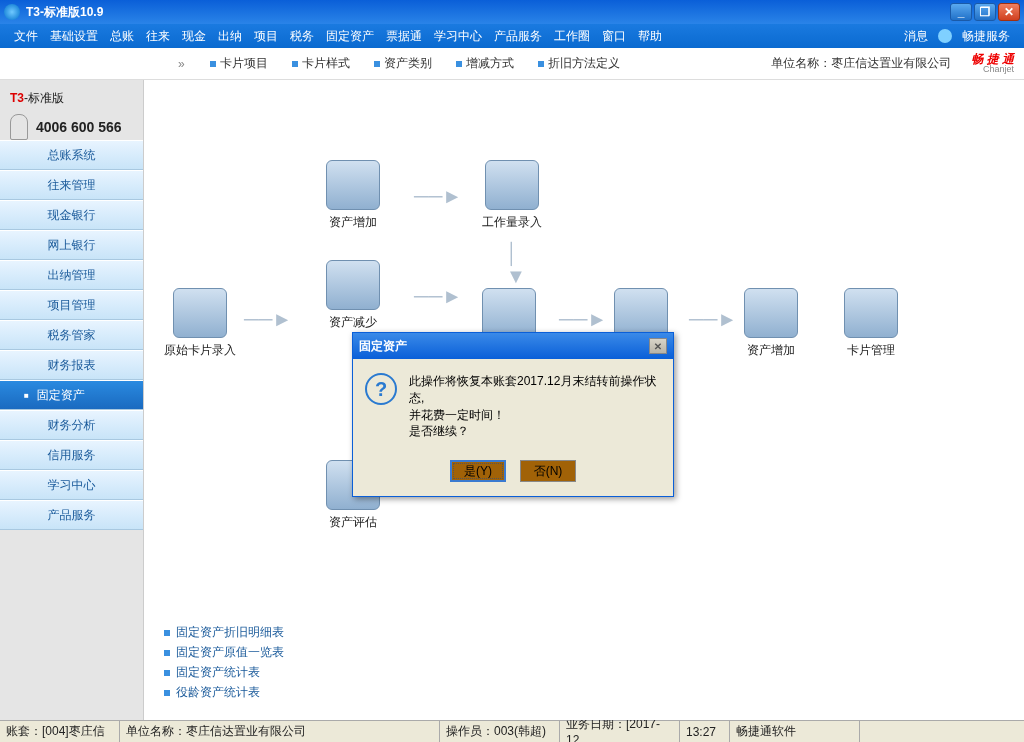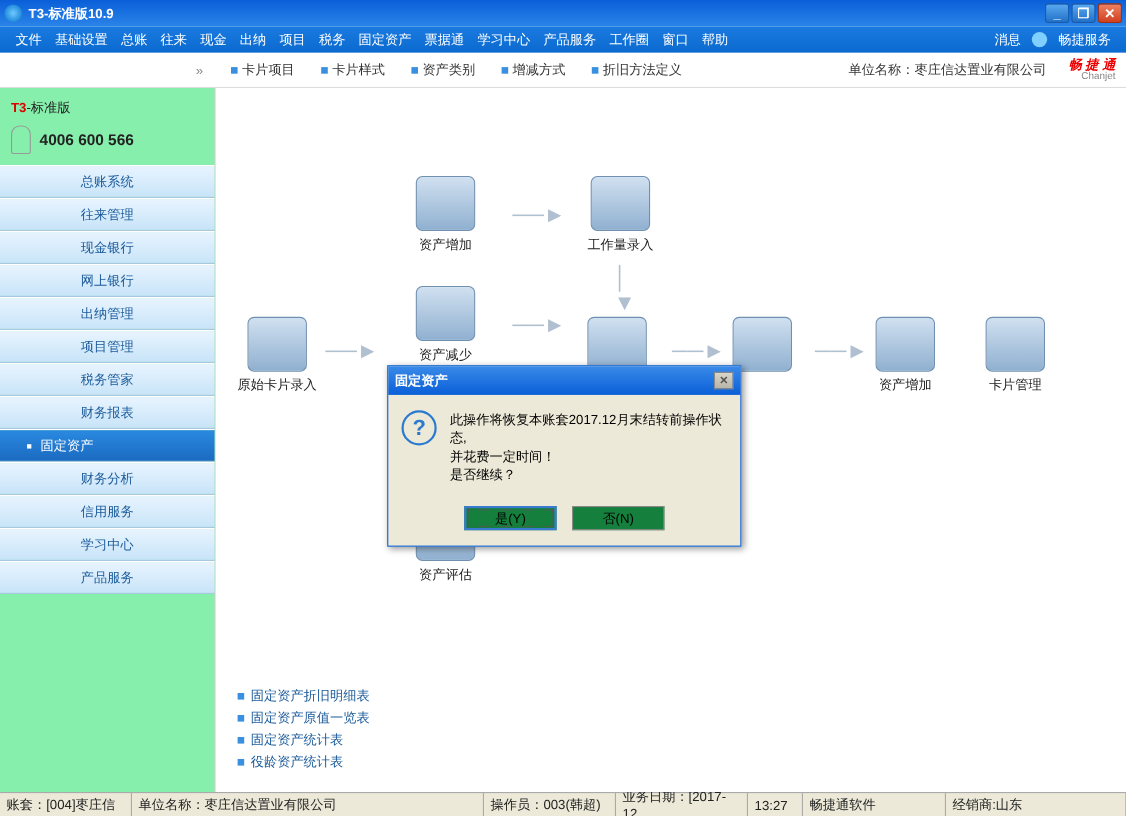--- a/index.html
+++ b/index.html
@@ -24,25 +24,25 @@
 .subbar .chev { width: 20px; color: #888; }
 .subbar .sbitem { margin: 13px 12px; color: #333; display: flex; align-items: center; cursor: pointer; }
 .subbar .bullet { width: 6px; height: 6px; background: #3a90e0; margin-right: 4px; }
 .subbar .spacer { flex: 1; }
 .subbar .unit { color: #333; }
 .subbar .brand { margin-left: 20px; color: #e00; font-style: italic; font-weight: bold; font-size: 16px; text-align: right; line-height: 0.9; }
 .subbar .brand .sub { font-size: 9px; color: #888; font-style: normal; font-weight: normal; }
 
 
 .main { display: flex; height: calc(742px - 24px - 24px - 32px - 22px); }
-.sidebar { width: 196px; background: #86efac; border-right: 1px solid #ccc; }
+.sidebar { width: 144px; background: #e5e5e5; border-right: 1px solid #ccc; }
 .logo { padding: 2px 10px 2px 10px; }
 .logo .t3 { font-size: 22px; font-weight: bold; color: #d00; }
 .logo .t3 .black { color: #222; font-weight: normal; }
-.phone { display: flex; align-items: center; padding: 4px 10px 10px; }
+.phone { display: flex; align-items: center; padding: 4px 10px 0; }
 .phone .picon { width: 18px; height: 26px; border: 1px solid #999; border-radius: 8px 8px 2px 2px; margin-right: 8px; }
 .phone .num { font-weight: bold; font-size: 14px; color: #222; }
 .navitem { height: 30px; background: linear-gradient(#e8f4ff, #c8e4f8); border-top: 1px solid #fff; border-bottom: 1px solid #a8c8e0; display: flex; align-items: center; justify-content: center; color: #1a5a9a; cursor: pointer; }
 .navitem.active { background: linear-gradient(#2a8ae0, #1a6ac0); color: #fff; justify-content: flex-start; padding-left: 24px; }
 .navitem.active::before { content: "■"; margin-right: 8px; font-size: 8px; }
 
 
 .workspace { flex: 1; background: #fff; position: relative; }
 .flowitem { position: absolute; text-align: center; }
 .flowitem .ficon { width: 54px; height: 50px; margin: 0 auto 4px; background: linear-gradient(#d0e0f0,#90b0d0); border: 1px solid #7090b0; border-radius: 6px; position: relative; }
@@ -56,21 +56,21 @@
 
 
 .dialog { position: absolute; left: 352px; top: 332px; width: 322px; background: #ece9d8; border: 1px solid #0a5fd8; box-shadow: 2px 2px 6px rgba(0,0,0,.4); }
 .dialog .dtitle { height: 26px; background: linear-gradient(#3a8ae8, #0a5fd8); color: #fff; display: flex; align-items: center; padding: 0 6px; font-weight: bold; }
 .dialog .dtitle .spacer { flex: 1; }
 .dialog .dclose { width: 18px; height: 16px; background: linear-gradient(#d8d4c8,#b8b4a8); border: 1px solid #888; display: flex; align-items: center; justify-content: center; cursor: pointer; font-size: 10px; color: #555; }
 .dialog .dbody { display: flex; padding: 14px 12px; }
 .dialog .dicon { width: 32px; height: 32px; border: 2px solid #2a7ad0; border-radius: 50%; display: flex; align-items: center; justify-content: center; color: #2a7ad0; font-size: 20px; font-weight: bold; margin-right: 12px; flex-shrink: 0; }
 .dialog .dmsg { line-height: 1.4; }
 .dialog .dbtns { display: flex; justify-content: center; gap: 14px; padding: 6px 0 14px; }
-.dialog .dbtn { width: 84px; height: 22px; background: #15803d; border: 1px solid #888; cursor: pointer; }
+.dialog .dbtn { width: 56px; height: 22px; background: #a16207; border: 1px solid #888; cursor: pointer; }
 .dialog .dbtn.default { border: 2px solid #3a7ad0; outline: 1px dotted #555; outline-offset: -4px; }
 
 
 .statusbar { height: 22px; background: #ece9d8; border-top: 1px solid #aaa; display: flex; align-items: center; font-size: 12px; color: #222; }
 .statusbar .cell { border-right: 1px solid #aaa; padding: 2px 6px; height: 100%; display: flex; align-items: center; }
 </style>
 </head>
 <body>
 
 <div class="titlebar">
@@ -215,21 +215,20 @@
   </div>
 </div>
 
 <div class="statusbar">
   <div class="cell" style="width:120px">账套：[004]枣庄信</div>
   <div class="cell" style="width:320px">单位名称：枣庄信达置业有限公司</div>
   <div class="cell" style="width:120px">操作员：003(韩超)</div>
   <div class="cell" style="width:120px">业务日期：[2017-12</div>
   <div class="cell" style="width:50px">13:27</div>
   <div class="cell" style="width:130px">畅捷通软件</div>
-  <div class="cell" style="flex:1">经销商:山东</div>
 </div>
 
 <div class="dialog">
   <div class="dtitle">
     <span>固定资产</span>
     <div class="spacer"></div>
     <div class="dclose">✕</div>
   </div>
   <div class="dbody">
     <div class="dicon">?</div>

